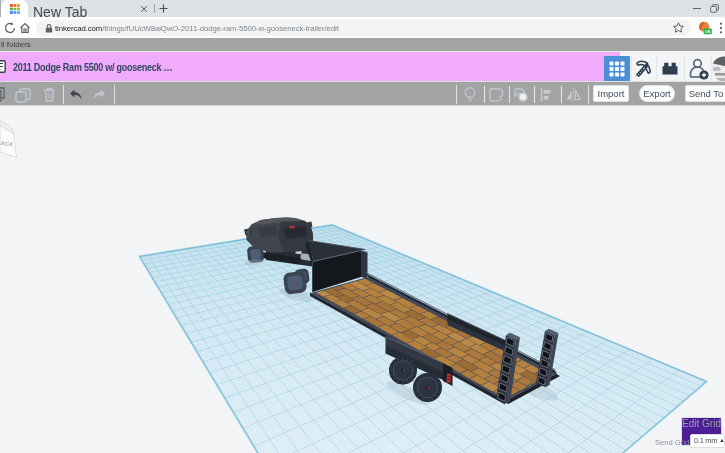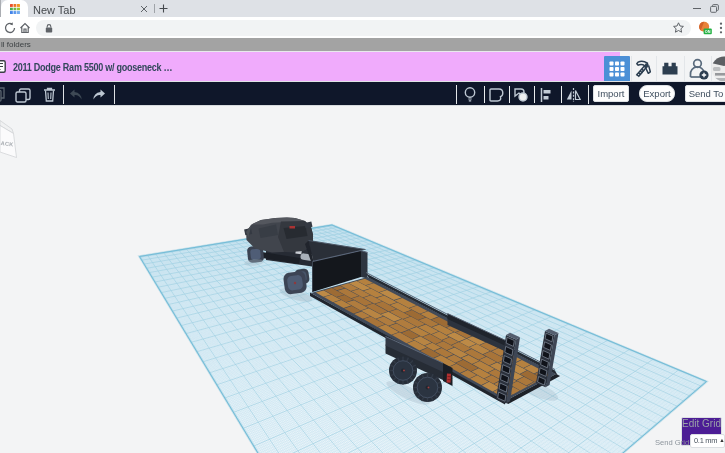--- a/index.html
+++ b/index.html
@@ -27,21 +27,21 @@
         </linearGradient>
     </defs>
     <rect x="0" y="0" width="10" height="3.4" rx="0.5" fill="url(#f1)"></rect>
     <rect x="0" y="3.4" width="10" height="3.2" fill="url(#f2)"></rect>
     <rect x="0" y="6.6" width="10" height="3.4" rx="0.5" fill="url(#f3)"></rect>
     <line x1="3.3" y1="0" x2="3.3" y2="10" stroke="#fff" stroke-width="0.7"></line>
     <line x1="6.6" y1="0" x2="6.6" y2="10" stroke="#fff" stroke-width="0.7"></line>
     <line x1="0" y1="3.4" x2="10" y2="3.4" stroke="#fff" stroke-width="0.7"></line>
     <line x1="0" y1="6.6" x2="10" y2="6.6" stroke="#fff" stroke-width="0.7"></line>
   </svg>
-  <div class="abs" style="left:33px;top:4px;font-size:11px;color:#45494d">New Tab</div>
+  <div class="abs" style="left:33px;top:4px;font-size:14px;color:#45494d">New Tab</div>
   <svg class="abs" style="left:140px;top:5px" width="8" height="8" viewBox="0 0 8 8">
       <path d="M1 1L7 7M7 1L1 7" stroke="#5f6368" stroke-width="1"></path>
     </svg>
   <div class="abs" style="left:154px;top:4px;width:1px;height:9px;background:#9fa3a8"></div>
   <svg class="abs" style="left:159px;top:4px" width="9" height="9" viewBox="0 0 9 9">
       <path d="M4.5 0.5V8.5M0.5 4.5H8.5" stroke="#45494d" stroke-width="1.1"></path>
     </svg>
   <div class="abs" style="left:693px;top:8px;width:8px;height:1.3px;background:#5f6368"></div>
   <svg class="abs" style="left:710px;top:4px" width="9" height="9" viewBox="0 0 9 9">
     <rect x="0.6" y="2.4" width="5.9" height="5.9" rx="1" fill="none" stroke="#5f6368" stroke-width="0.95"></rect>
@@ -55,20 +55,21 @@
       <path d="M8.6 0.3 L8.8 3.2 L6 2.6 Z" fill="#5f6368"></path>
     </svg>
   <svg class="abs" style="left:19px;top:4.5px" width="12" height="12" viewBox="0 0 12 12">
       <path d="M1.5 6 L6 1.5 L10.5 6 M2.8 5.2 V10.5 H9.2 V5.2 M5 10.5 V7 H7 V10.5" fill="none" stroke="#5f6368" stroke-width="1.2"></path>
     </svg>
   <div class="abs" style="left:36px;top:2.5px;width:655px;height:16px;background:#f1f3f4;border-radius:8px"></div>
   <svg class="abs" style="left:44.5px;top:7px" width="8" height="9" viewBox="0 0 8 9">
       <rect x="0.8" y="3.6" width="6.4" height="4.9" rx="0.8" fill="#5f6368"></rect>
       <path d="M2.2 3.6 V2.4 A1.8 1.8 0 0 1 5.8 2.4 V3.6" fill="none" stroke="#5f6368" stroke-width="1.1"></path>
     </svg>
+  <div class="abs" style="left:55px;top:7px;font-size:7.8px;letter-spacing:-0.1px"><span style="color:#202124">tinkercad.com</span><span style="color:#80868b">/things/fUUcW8aiQwO-2011-dodge-ram-5500-w-gooseneck-trailer/edit</span></div>
   <svg class="abs" style="left:673px;top:5px" width="11" height="11" viewBox="0 0 11 11">
       <path d="M5.5 0.8 L7 4 L10.4 4.4 L7.9 6.8 L8.6 10.2 L5.5 8.5 L2.4 10.2 L3.1 6.8 L0.6 4.4 L4 4 Z" fill="none" stroke="#5f6368" stroke-width="1"></path>
     </svg>
   <svg class="abs" style="left:698px;top:4px" width="14" height="14" viewBox="0 0 14 14">
     <circle cx="6.2" cy="5.8" r="5" fill="#e8833a"></circle>
     <path d="M6.2 0.8 A5 5 0 0 0 2.7 9.4 Z" fill="#d2622a"></path>
     <rect x="5.6" y="7.6" width="8.2" height="5.6" rx="1" fill="#24b143"></rect>
     <text x="9.7" y="11.9" font-size="3.8" fill="#fff" text-anchor="middle" font-family="Liberation Sans" font-weight="bold">ON</text>
   </svg>
   <svg class="abs" style="left:719px;top:5px" width="4" height="12" viewBox="0 0 4 12">
@@ -135,21 +136,21 @@
       <rect x="0" y="0" width="27" height="26" fill="#ececec"></rect>
       <path d="M0 0 H27 V8 L13 10 L0 7 Z" fill="#5c5f63"></path>
       <rect x="2" y="11" width="7.5" height="4" rx="1.5" fill="#bcbec0"></rect>
       <rect x="16" y="11.5" width="10" height="3.5" rx="1.5" fill="#cdcfd1"></rect>
       <rect x="4" y="17" width="19" height="2.6" fill="#97999c"></rect>
       <rect x="0" y="22" width="27" height="4" fill="#b3b5b8"></rect>
     </g>
   </svg>
 </div>
 
-<div class="abs" style="left:0;top:81px;width:725px;height:25px;background:#0f172a;border-top:1px solid #dfe2e5;border-bottom:1px solid #d7dbde">
+<div class="abs" style="left:0;top:81px;width:725px;height:25px;background:#a3a3a3;border-top:1px solid #dfe2e5;border-bottom:1px solid #d7dbde">
   <svg class="abs" style="left:-9px;top:5px" width="14" height="15" viewBox="0 0 14 15">
       <rect x="1" y="3.5" width="9" height="10.5" rx="1" fill="none" stroke="#5a646f" stroke-width="1.3"></rect>
       <path d="M4 3.5 V1 H13 V11 H10" fill="none" stroke="#5a646f" stroke-width="1.3"></path>
     </svg>
   <svg class="abs" style="left:15px;top:6px" width="16" height="15" viewBox="0 0 16 15">
       <rect x="1" y="4" width="10" height="10" rx="1.5" fill="none" stroke="#bdc7d2" stroke-width="1.4"></rect>
       <path d="M4.5 4 V2.5 Q4.5 1 6 1 H13.5 Q15 1 15 2.5 V10 Q15 11.5 13.5 11.5 H11" fill="none" stroke="#bdc7d2" stroke-width="1.4"></path>
     </svg>
   <svg class="abs" style="left:43px;top:5px" width="13" height="15" viewBox="0 0 13 15">
       <path d="M1 3 H12 M4.5 3 V1.5 H8.5 V3" fill="none" stroke="#bdc7d2" stroke-width="1.3"></path>

